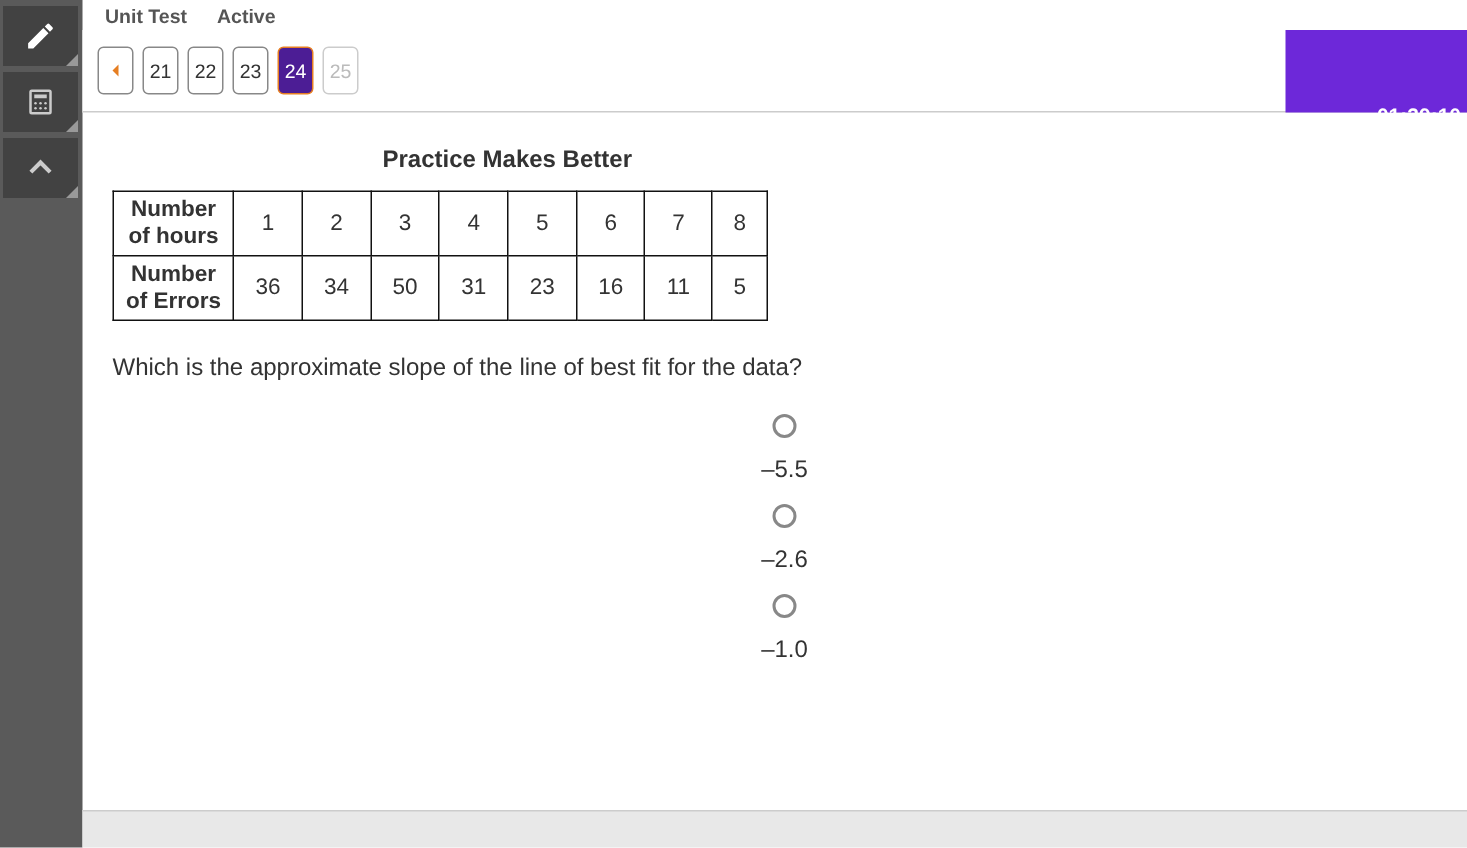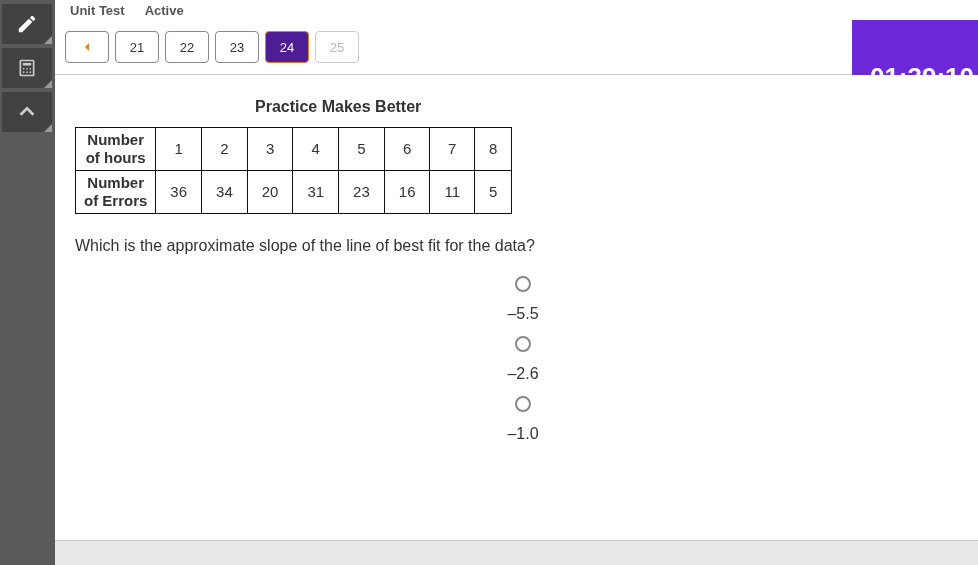--- a/index.html
+++ b/index.html
@@ -66,21 +66,21 @@
     }
     .nav-row {
       display: flex;
       align-items: center;
       height: 55px;
       padding: 0 10px;
       background: #fff;
       border-bottom: 1px solid #ccc;
     }
     .nav-btn {
-      width: 44px;
+      width: 24px;
       height: 32px;
       border: 1px solid #888;
       border-radius: 4px;
       display: flex;
       align-items: center;
       justify-content: center;
       margin-right: 6px;
       cursor: pointer;
       font-size: 13px;
       color: #333;
@@ -110,21 +110,21 @@
       text-align: right;
       display: flex;
       flex-direction: column;
       justify-content: center;
     }
     .timer-label {
       font-size: 11px;
       letter-spacing: 0.5px;
     }
     .timer-value {
-      font-size: 26px;
+      font-size: 14px;
       font-weight: bold;
       margin-top: 47px;
     }
     .content {
       position: absolute;
       left: 55px;
       top: 75px;
       right: 0;
       bottom: 0;
       padding: 20px 15px 20px 20px;
@@ -256,21 +256,21 @@
       <td>4</td>
       <td>5</td>
       <td>6</td>
       <td>7</td>
       <td>8</td>
     </tr>
     <tr>
       <th>Number<br>of Errors</th>
       <td>36</td>
       <td>34</td>
-      <td>20</td>
+      <td>50</td>
       <td>31</td>
       <td>23</td>
       <td>16</td>
       <td>11</td>
       <td>5</td>
     </tr>
   </tbody>
     </table>
 
   <div class="sub-question">Which is the approximate slope of the line of best fit for the data?</div>

